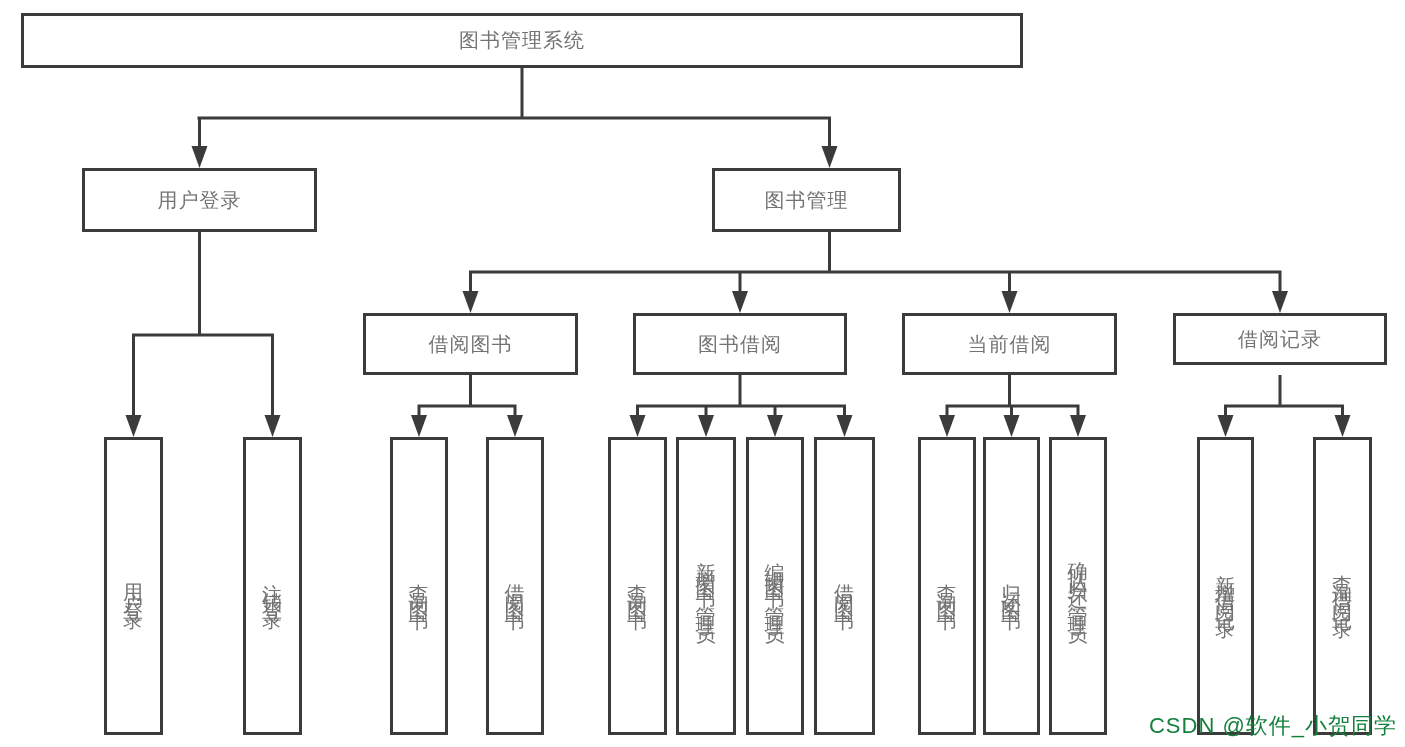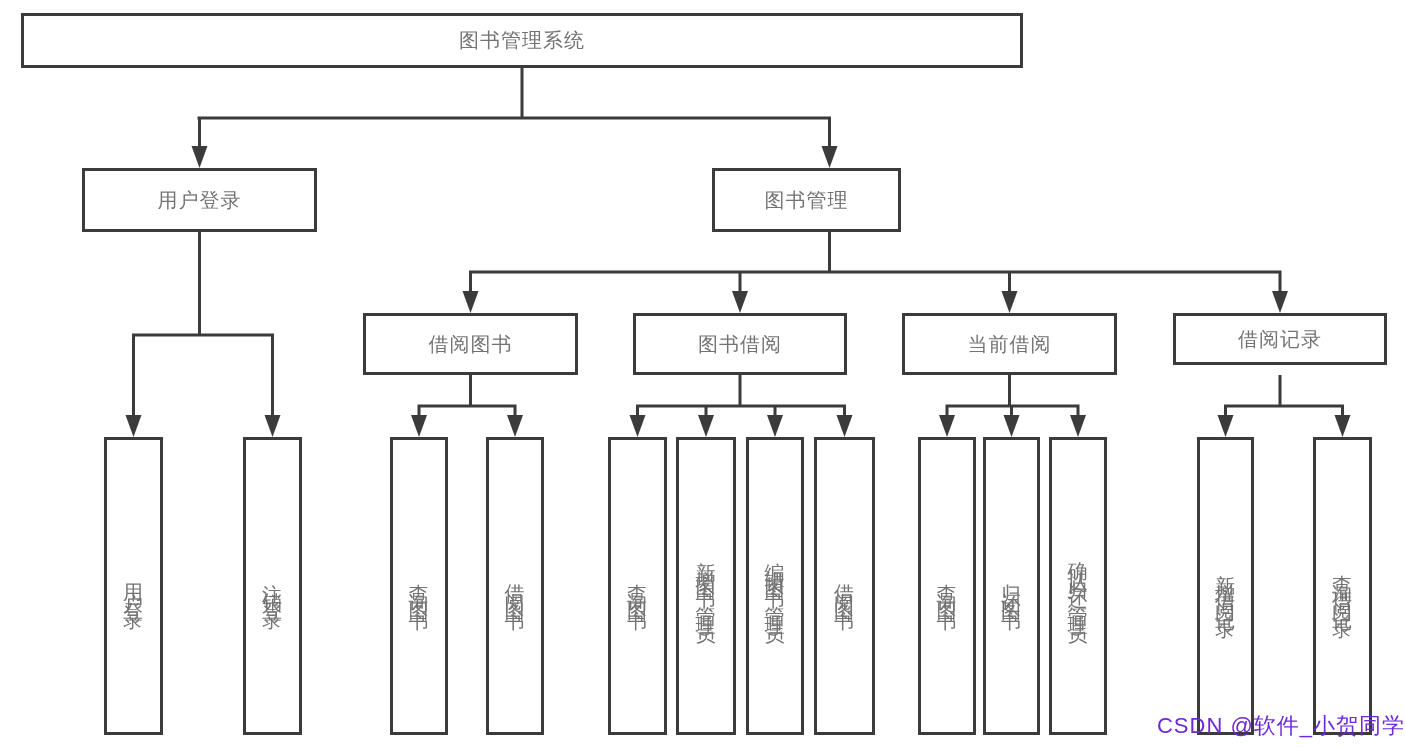--- a/index.html
+++ b/index.html
@@ -24,23 +24,23 @@
   }
   .vnode{
     writing-mode:vertical-rl;
     text-orientation:mixed;
     letter-spacing:9px;
     line-height:1;
     white-space:normal;
   }
   #watermark{
     position:absolute;
-    right:0;bottom:6px;
+    right:8px;bottom:6px;
     font-size:22px;
-    color:#6d28d9;
+    color:#15803d;
     letter-spacing:1px;
   }
 </style>
 </head>
 <body>
 
 <div id="stage">
 
   <svg id="wires" viewBox="0 0 1405 747" fill="none" stroke="#3b3b3b" stroke-width="3">
     <g>

